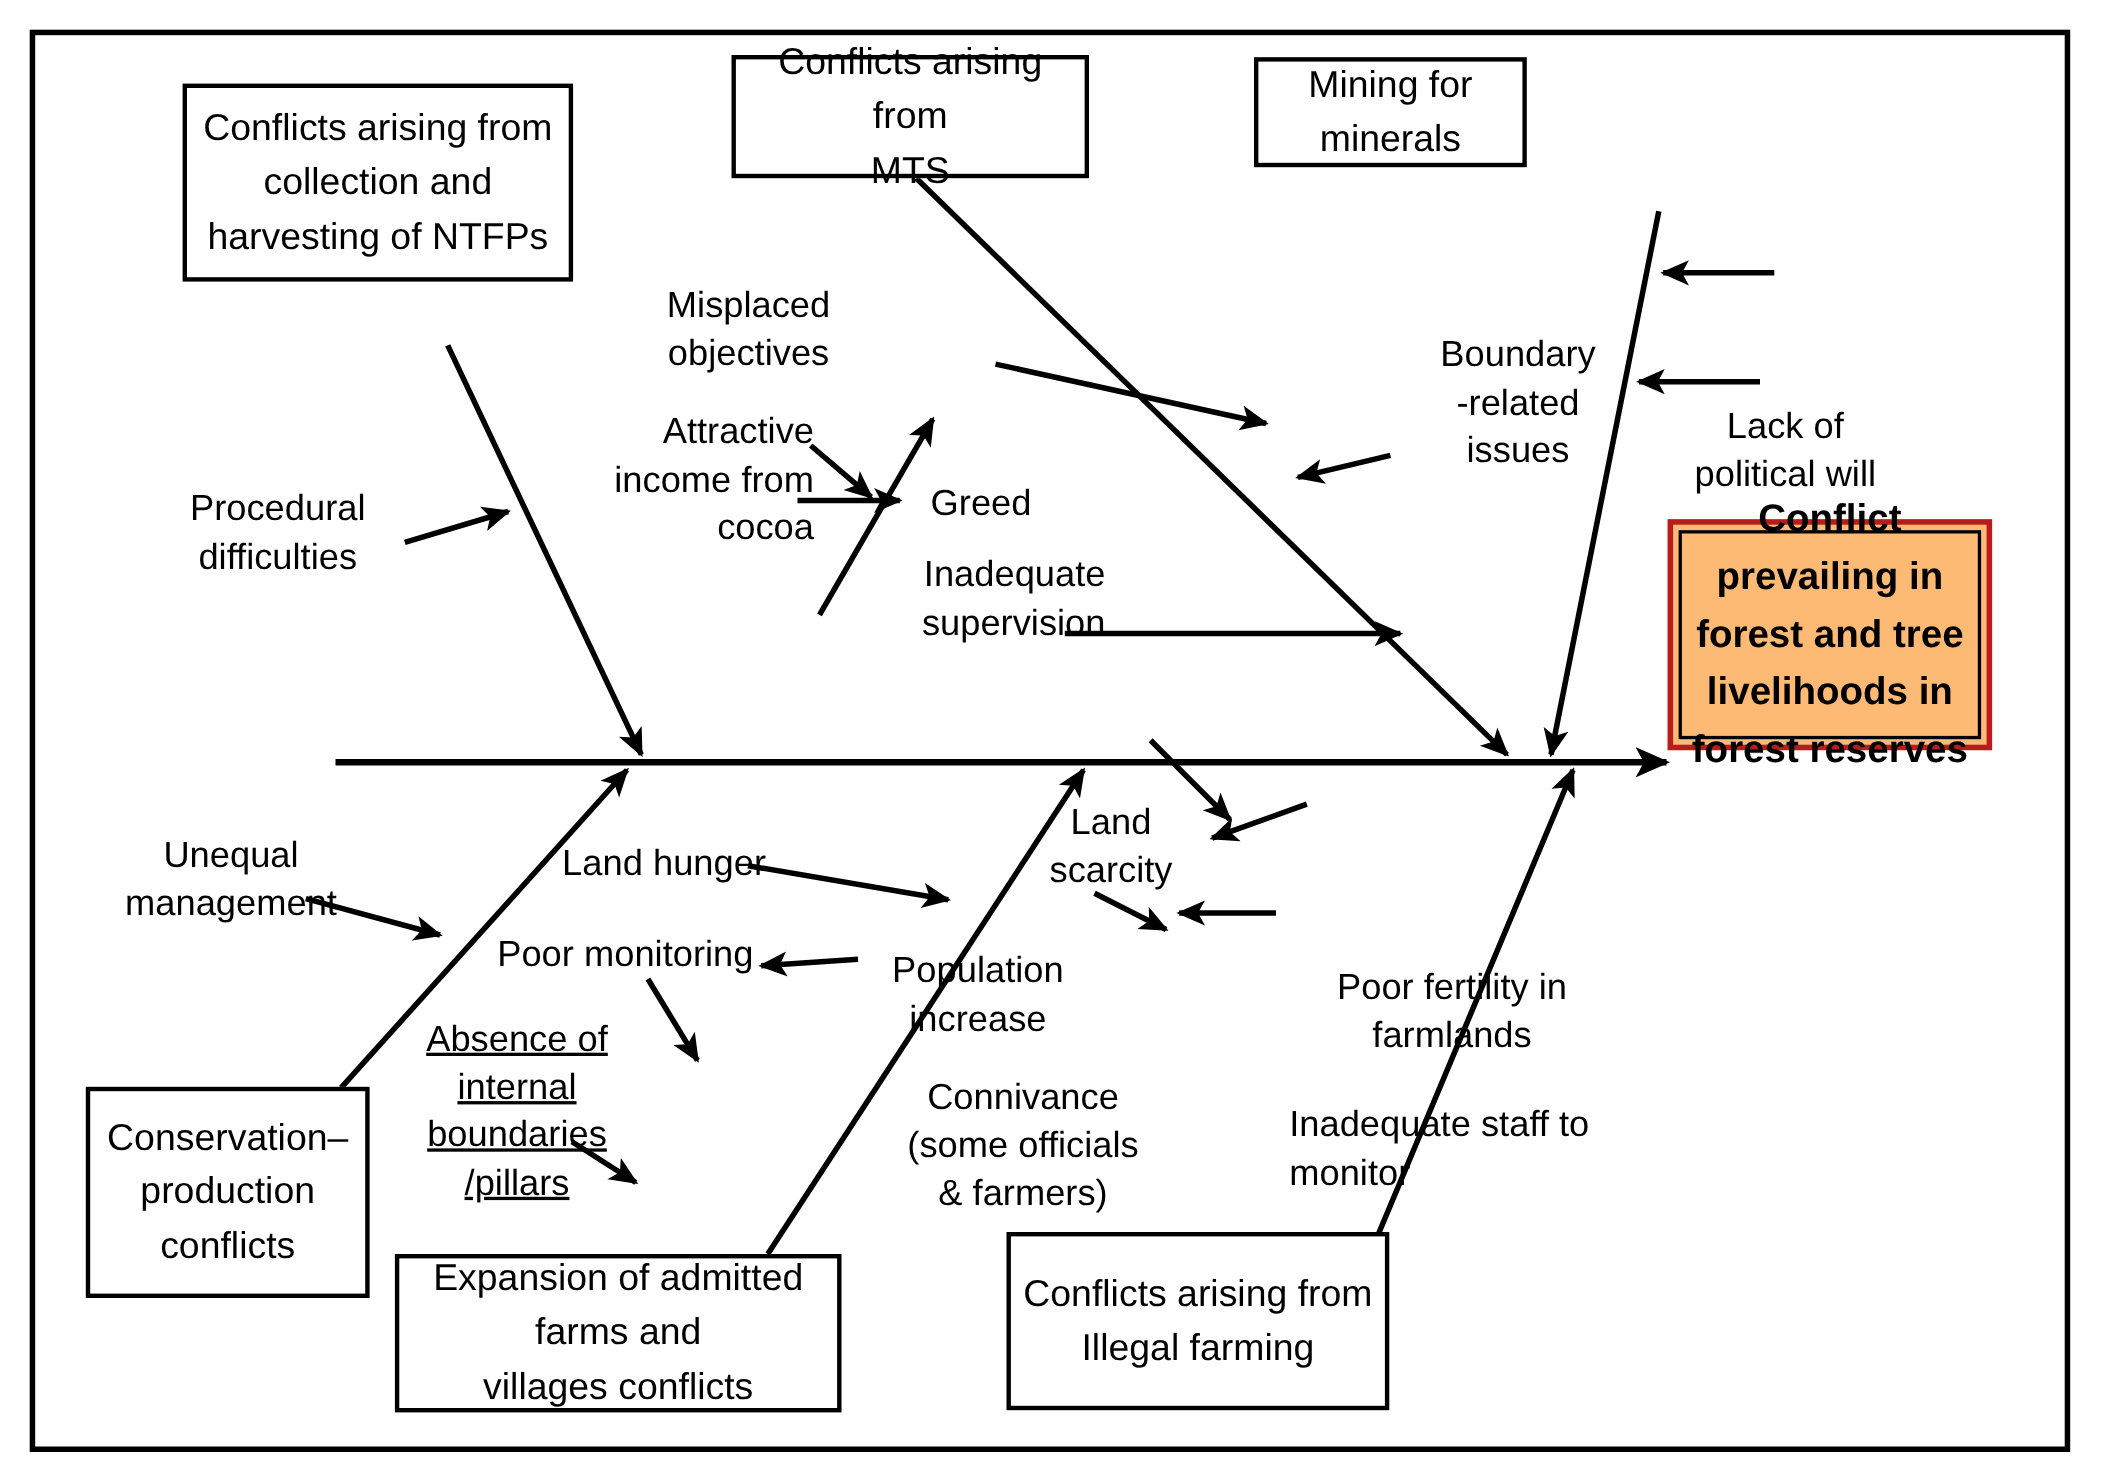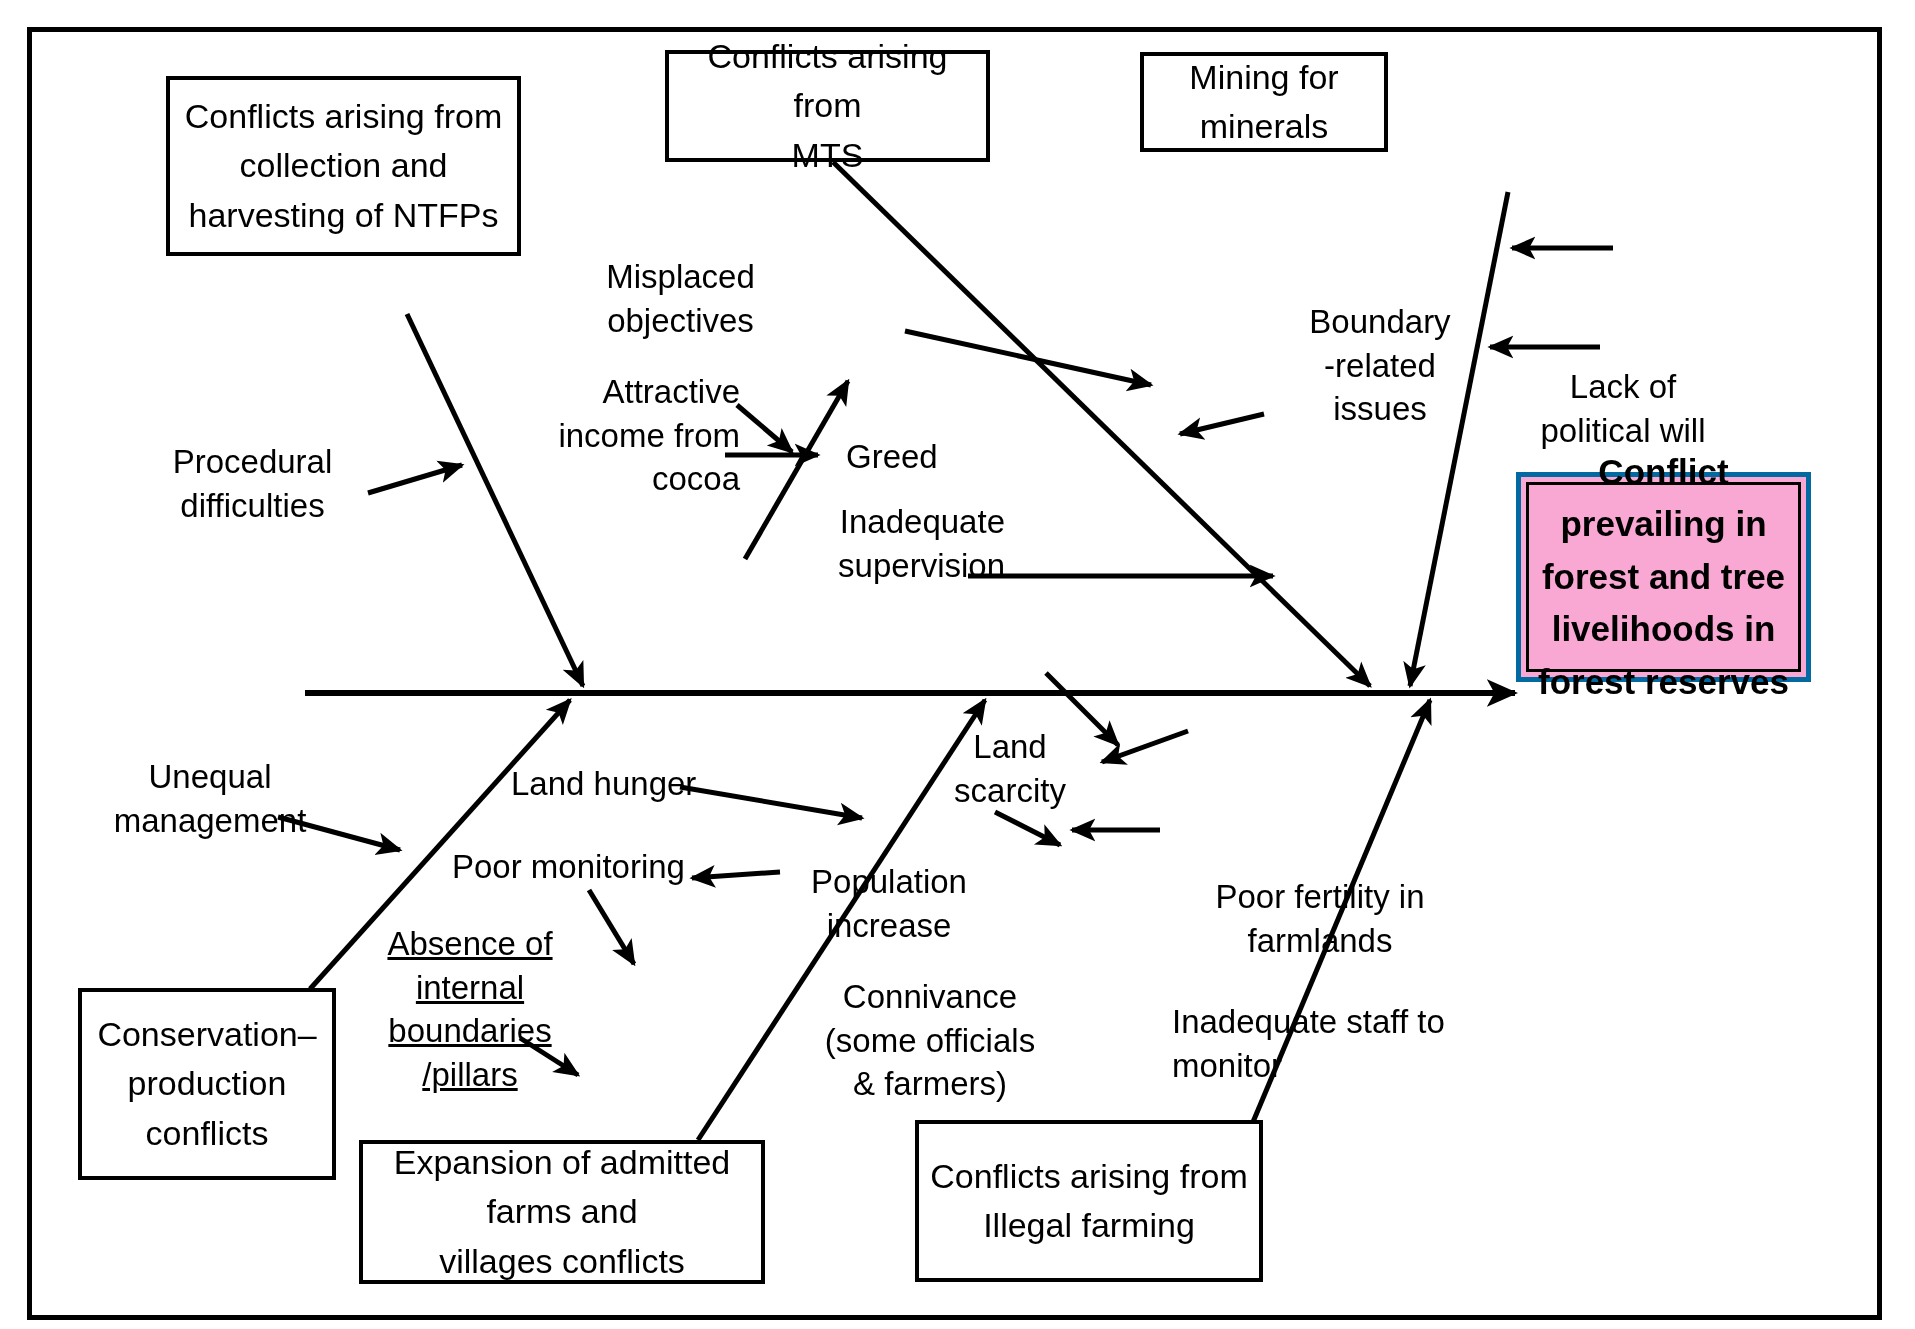--- a/index.html
+++ b/index.html
@@ -43,22 +43,22 @@
     justify-content: center;
     text-align: center;
     font-size: 34px;
     line-height: 1.45;
     color: #000;
     padding: 4px 10px;
     white-space: pre-line;
   }
   .effect-box {
     position: absolute;
-    border: 5px solid #0369a1;
-    background: #f9a8d4;
+    border: 5px solid #b91c1c;
+    background: #fdba74;
     box-sizing: border-box;
     padding: 5px;
   }
   .effect-inner {
     width: 100%;
     height: 100%;
     border: 3px solid #000;
     box-sizing: border-box;
     display: flex;
     align-items: center;

